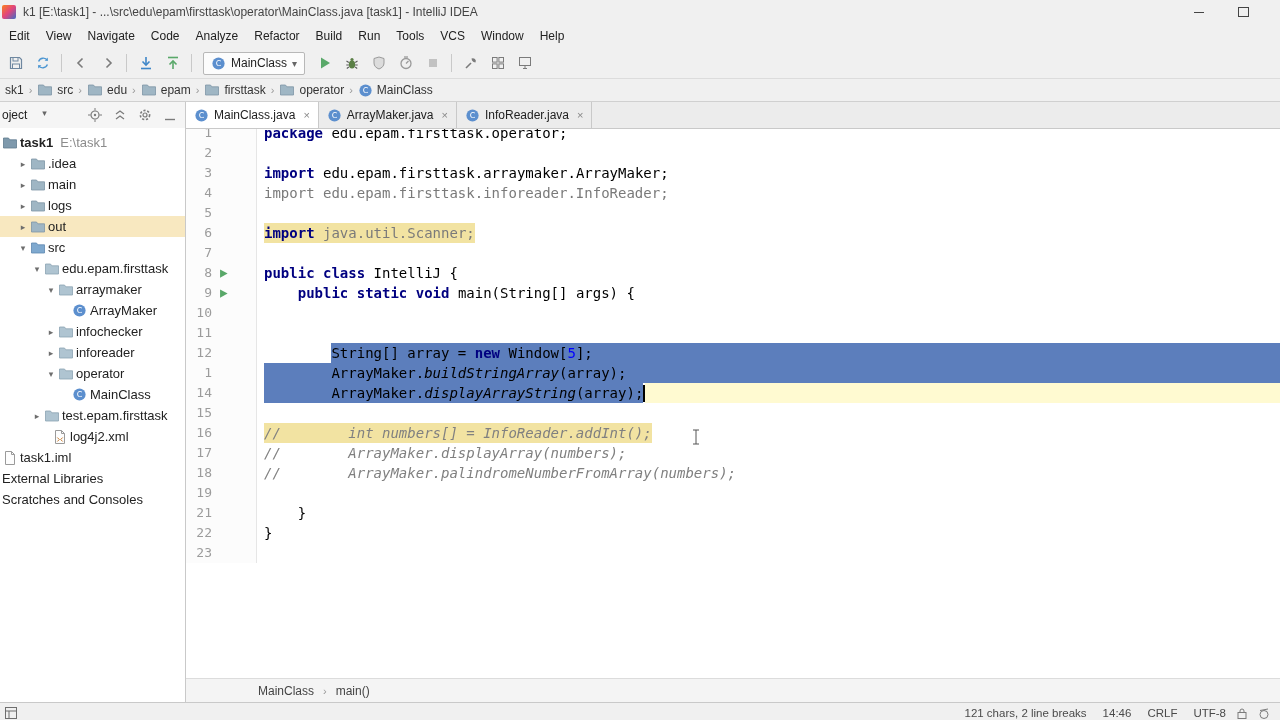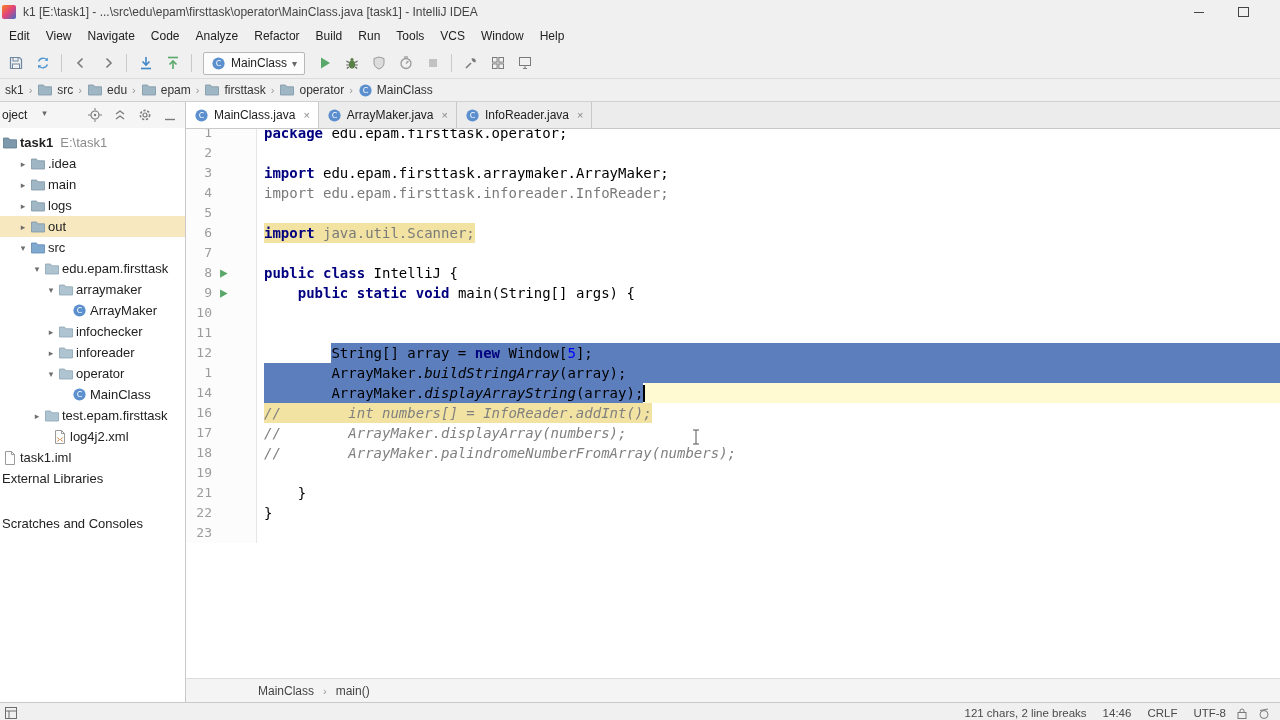--- a/index.html
+++ b/index.html
@@ -485,21 +485,21 @@
             <svg width="16" height="16" viewBox="0 0 16 16">
               <path d="M3.5 1.5h6l3 3v10h-9z" fill="#FDFDFD" stroke="#9A9A9A"></path>
               <path d="M9.5 1.5v3h3" fill="none" stroke="#9A9A9A"></path>
             </svg>
           </span>
           <span class="tlabel">task1.iml</span>
         </div>
         <div class="trow" style="padding-left: 2px; text-align: center;">
           <span class="tlabel">External Libraries</span>
         </div>
-        <div class="trow" style="padding-left: 2px; margin-top: 24px;">
+        <div class="trow" style="padding-left: 2px;">
           <span class="tlabel">Scratches and Consoles</span>
         </div>
       </div>
   </div>
 
   <div class="editor-col">
     <div class="tabs" id="tabs">
         <div class="tab active">
           <span class="icn">
             <svg width="15" height="15" viewBox="0 0 16 16">
@@ -640,20 +640,25 @@
           <div class="line">
             <span class="gnum">14</span>
             <span class="gicons"></span>
             <span class="ltext">
               <span class="tok-pl bg-sel">        ArrayMaker.</span>
               <span class="tok-mth bg-sel">displayArrayString</span>
               <span class="tok-pl bg-sel">(array);</span>
               <span class="caret"></span>
               <span class="fill fill-cur"></span>
             </span>
+          </div>
+          <div class="line">
+            <span class="gnum">15</span>
+            <span class="gicons"></span>
+            <span class="ltext"></span>
           </div>
           <div class="line">
             <span class="gnum">16</span>
             <span class="gicons"></span>
             <span class="ltext">
               <span class="tok-cm bg-warn">//        int numbers[] = InfoReader.addInt();</span>
             </span>
           </div>
           <div class="line">
             <span class="gnum">17</span>

